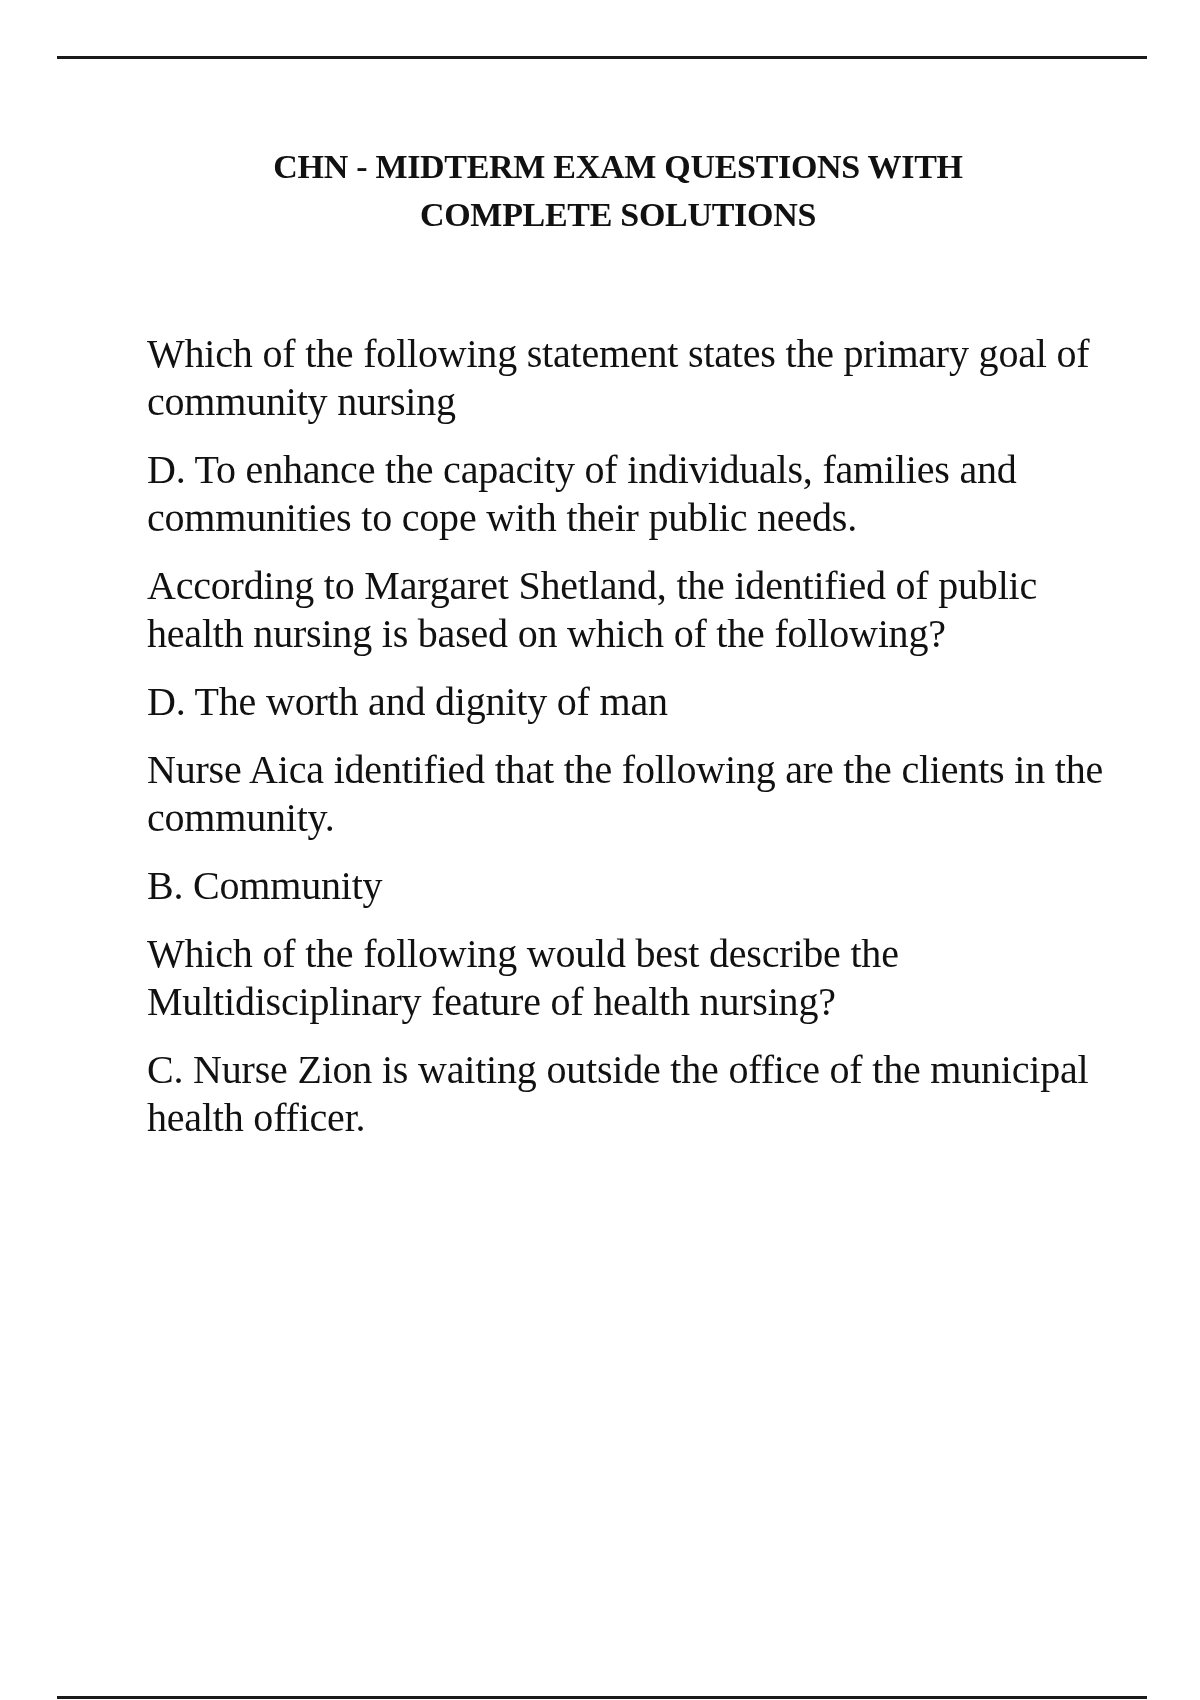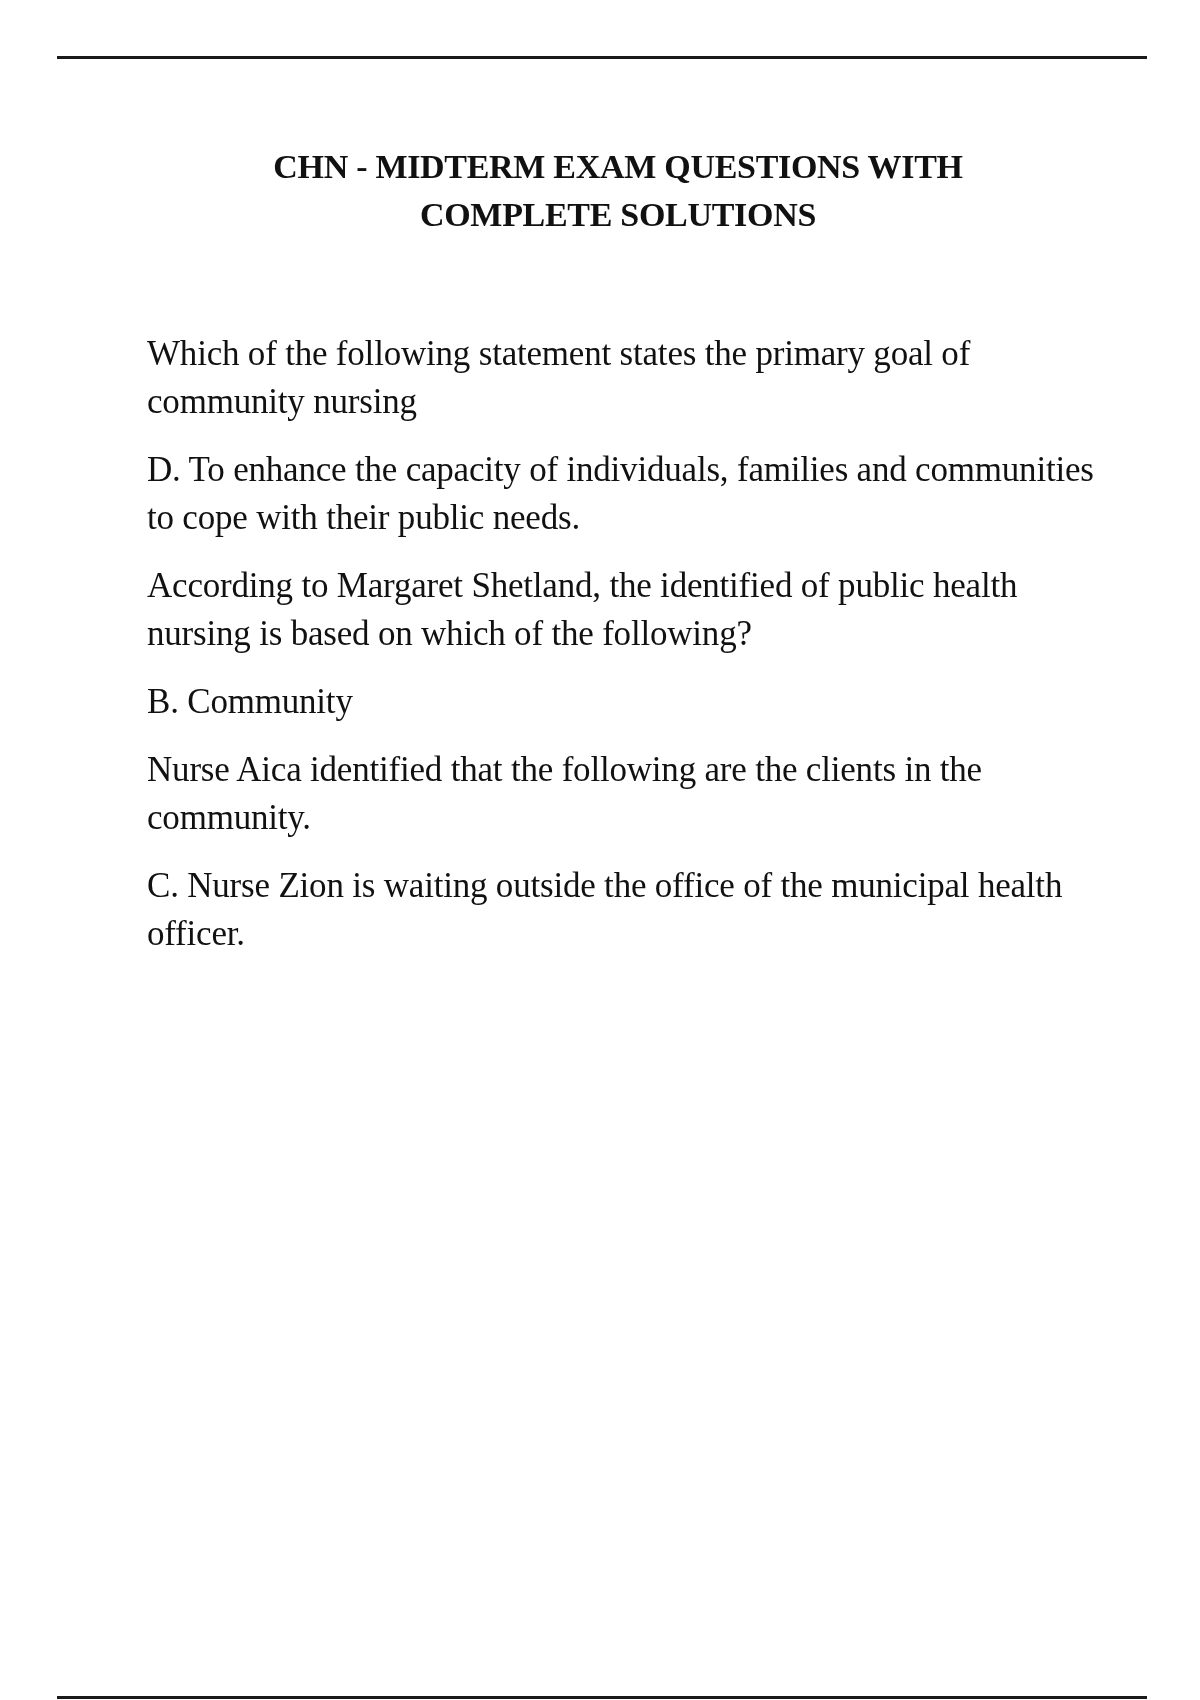--- a/index.html
+++ b/index.html
@@ -36,21 +36,21 @@
       line-height: 48px;
       letter-spacing: -0.3px;
     }
     .title span { display: block; }
 
     .content {
       position: absolute;
       top: 330px;
       left: 147px;
       width: 960px;
-      font-size: 35px;
+      font-size: 40px;
       line-height: 48px;
     }
     .para {
       margin: 0 0 20px 0;
       letter-spacing: -0.2px;
     }
   </style>
 </head>
 <body>
 
@@ -60,20 +60,22 @@
   <span>CHN - MIDTERM EXAM QUESTIONS WITH</span>
   <span>COMPLETE SOLUTIONS</span>
 </div>
 
 <div class="content">
   <p class="para">Which of the following statement states the primary goal of community nursing</p>
   <p class="para">D. To enhance the capacity of individuals, families and communities to cope with their public needs.</p>
 
 
   <p class="para">According to Margaret Shetland, the identified of public health nursing is based on which of the following?</p>
+  <p class="para">D. The worth and dignity of man</p>
 
+  <p class="para">Nurse Aica identified that the following are the clients in the community.</p>
   <p class="para">B. Community</p>
-  <p class="para">Nurse Aica identified that the following are the clients in the community.</p>
 
+  <p class="para">Which of the following would best describe the Multidisciplinary feature of health nursing?</p>
   <p class="para">C. Nurse Zion is waiting outside the office of the municipal health officer.</p>
 </div>
 
 <div class="rule rule-bottom"></div>
 
 </body></html>

